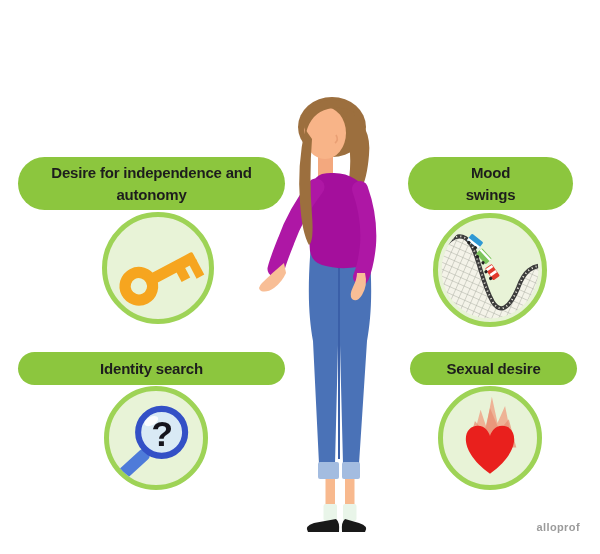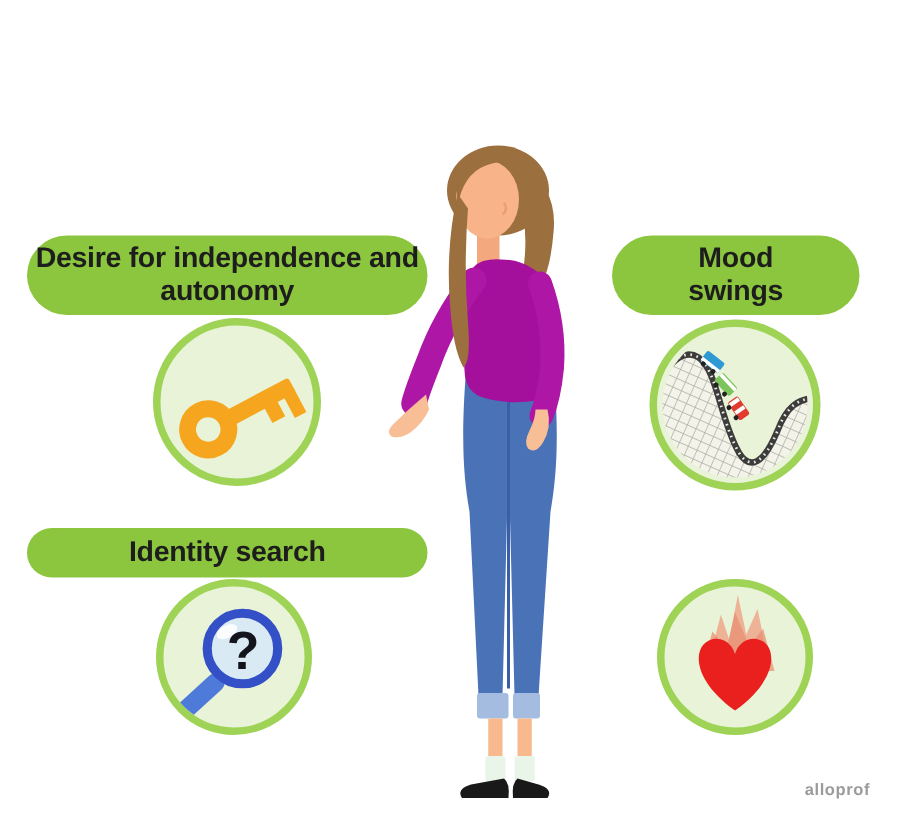--- a/index.html
+++ b/index.html
@@ -9,21 +9,21 @@
     --txt:#1D1D1D;
   }
   html,body{margin:0;padding:0;}
   body{font-family:"Liberation Sans",sans-serif;background:#fff;}
   .canvas{
     position:relative;width:600px;height:554px;background:#fff;overflow:hidden;
   }
   .pill{
     position:absolute;background:var(--pill);border-radius:28px;
     display:flex;align-items:center;justify-content:center;text-align:center;
-    color:var(--txt);font-weight:700;font-size:19px;line-height:22px;letter-spacing:-0.2px;
+    color:var(--txt);font-weight:700;font-size:15px;line-height:22px;letter-spacing:-0.2px;
   }
   .pill-tl{left:18px;top:157px;width:267px;height:53px;}
   .pill-tr{left:408px;top:157px;width:165px;height:53px;align-items:center;}
   .pill-bl{left:18px;top:352px;width:267px;height:33px;justify-content:center;}
   .pill-br{left:410px;top:352px;width:167px;height:33px;}
   .pill-tr .pill-label{max-width:90px;}
   .icon-circle{
     position:absolute;border-radius:50%;
     background:var(--circle-fill);border:5px solid var(--ring);
     box-sizing:border-box;display:flex;align-items:center;justify-content:center;
@@ -105,20 +105,23 @@
   </div>
   <div class="icon-circle c-magnifier">
     <svg viewBox="0 0 100 100">
       <line x1="14" y1="89" x2="37" y2="68" stroke="#4E7BD9" stroke-width="13" stroke-linecap="round"></line>
       <circle cx="56" cy="44" r="25" fill="#D9EAF5" stroke="#3350C6" stroke-width="6.5"></circle>
       <ellipse cx="45" cy="32" rx="8" ry="4.5" fill="#FFFFFF" opacity="0.85" transform="rotate(-28 45 32)"></ellipse>
       <text x="56.5" y="46" text-anchor="middle" dominant-baseline="central" font-family="Liberation Sans, sans-serif" font-size="38" font-weight="800" fill="#14141C">?</text>
     </svg>
   </div>
 
+  <div class="pill pill-br">
+    <span class="pill-label">Sexual desire</span>
+  </div>
   <div class="icon-circle c-heart">
     <svg viewBox="0 0 100 100">
       <path fill="#EFA286" opacity="0.8" d="M30,58 L40,20 L46,38 L52,6 L58,34 L66,16 L74,55 Z"></path>
       <path fill="#E98E72" opacity="0.72" d="M26,60 L34,32 L44,44 L50,18 L60,42 L70,30 L78,60 Z"></path>
       <path fill="#E9201D" d="M50,88 C15,63 21,37 37,37 C45,37 49,44 50,48 C51,44 55,37 63,37 C79,37 85,63 50,88 Z"></path>
     </svg>
   </div>
 
   <div class="figure-wrap">
     <svg viewBox="0 0 152 444">

